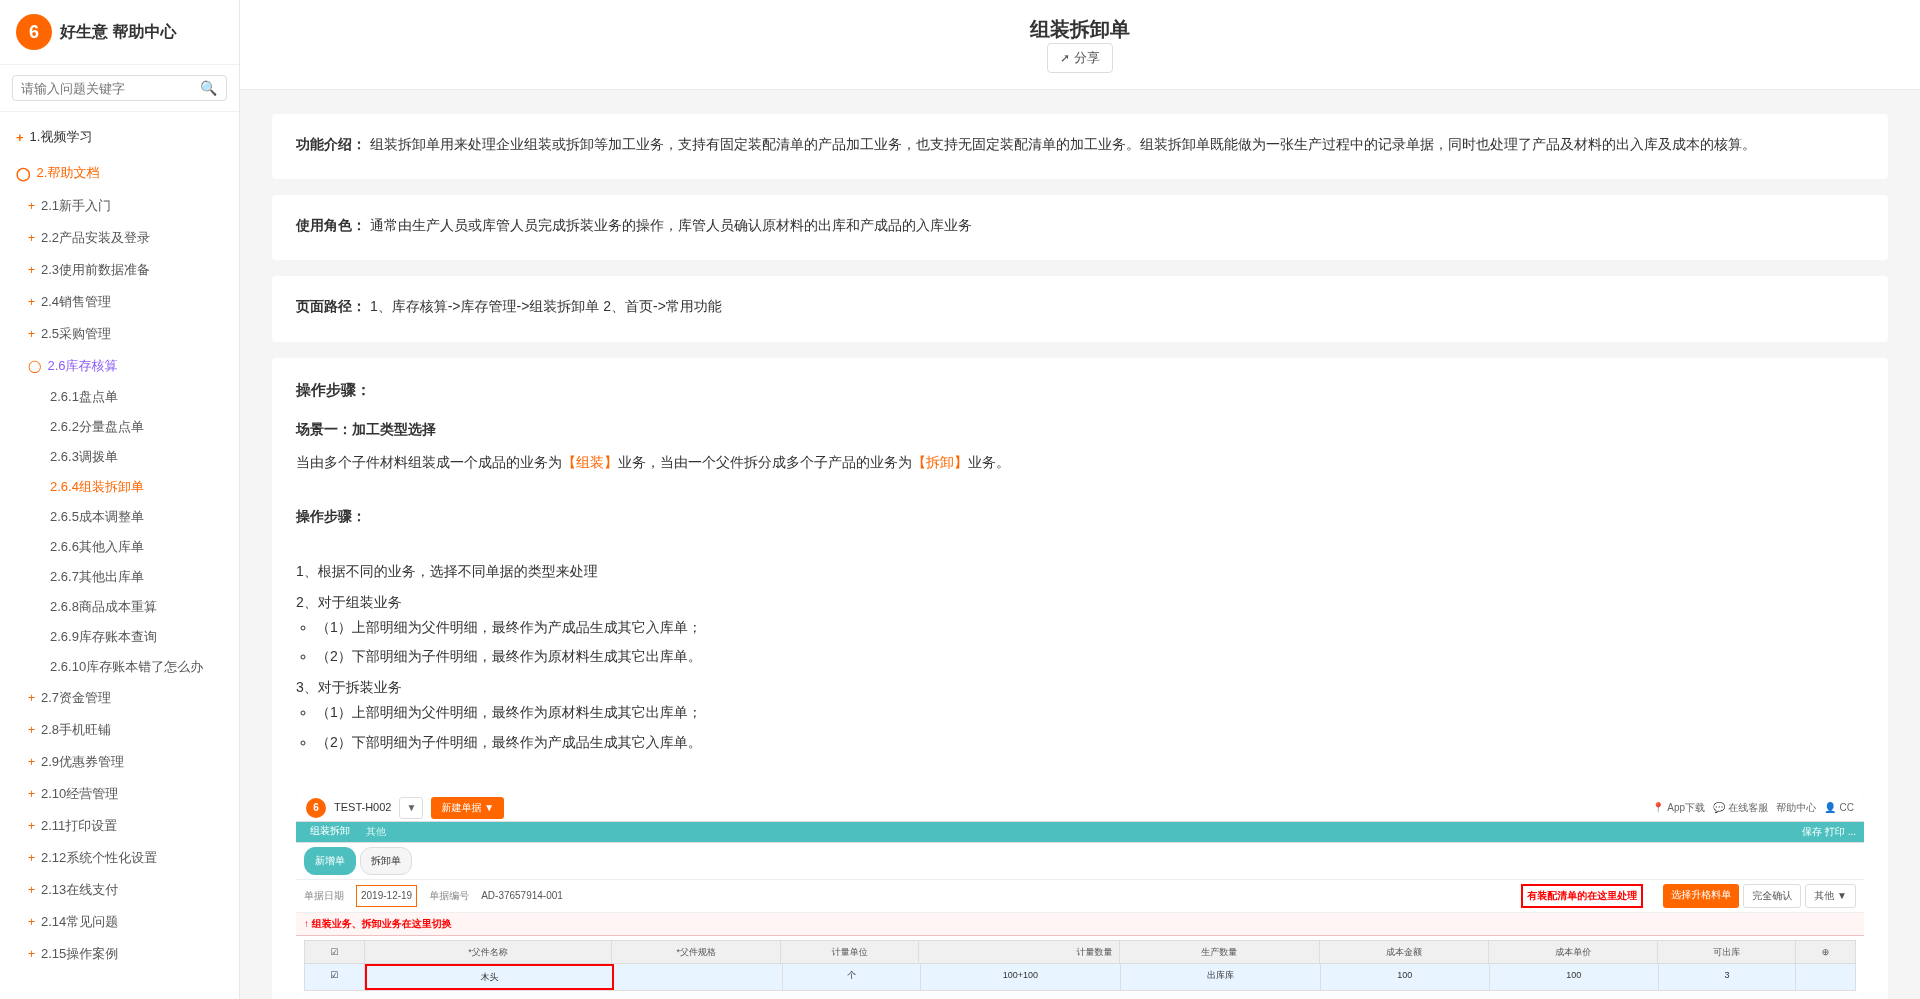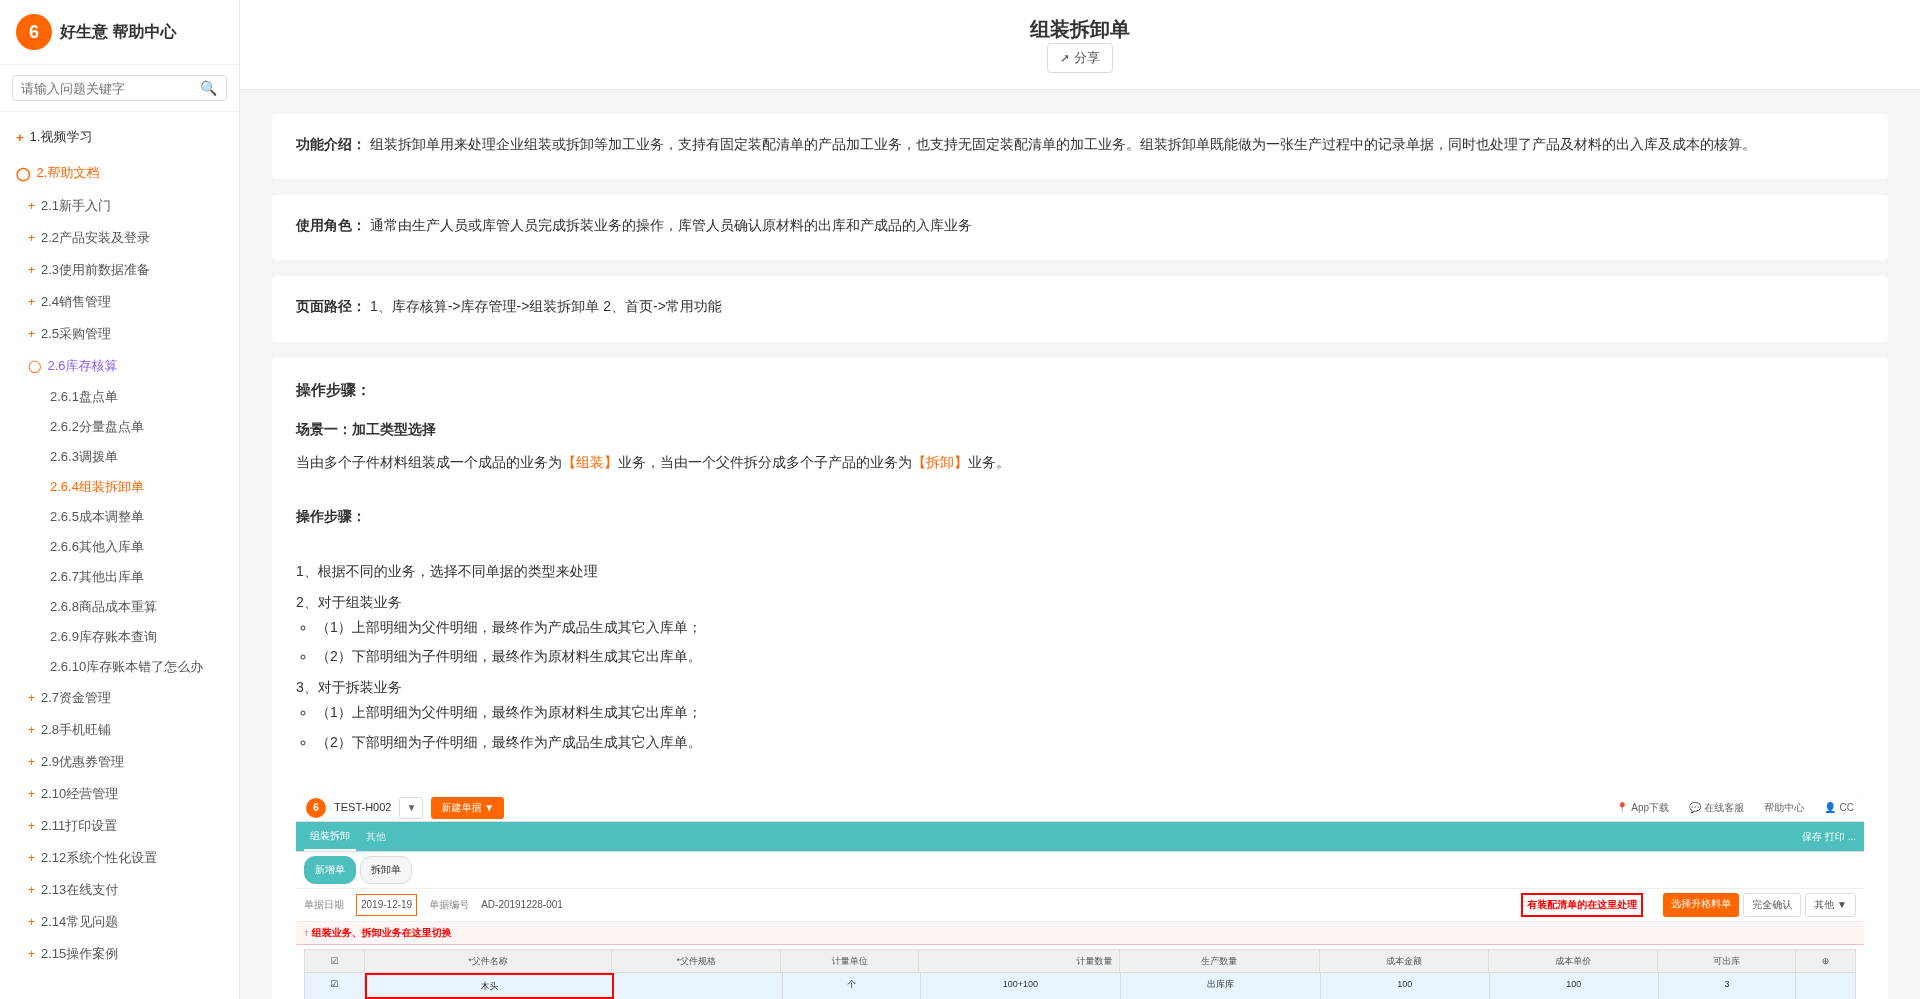--- a/index.html
+++ b/index.html
@@ -186,24 +186,24 @@
       height: 28px;
       display: flex;
       align-items: center;
       padding: 0 10px;
       border-bottom: 1px solid #ddd;
       gap: 8px;
     }
     .mock-logo { width: 20px; height: 20px; background: #f60; border-radius: 50%; display: flex; align-items: center; justify-content: center; color: #fff; font-size: 10px; font-weight: bold; }
     .mock-company { font-size: 11px; color: #333; }
     .mock-dropdown { background: #fff; border: 1px solid #ddd; border-radius: 3px; padding: 1px 6px; font-size: 10px; color: #666; }
-    .mock-icons { margin-left: auto; display: flex; gap: 20px; font-size: 10px; color: #666; }
+    .mock-icons { margin-left: auto; display: flex; gap: 8px; font-size: 10px; color: #666; }
     .mock-subnav {
       background: #fff;
-      height: 30px;
+      height: 21px;
       display: flex;
       align-items: center;
       padding: 0 8px;
       border-bottom: 1px solid #ddd;
       gap: 4px;
     }
     .mock-tab { padding: 4px 10px; border-radius: 11px; font-size: 10px; color: #333; background: #f5f5f5; border: 1px solid #ddd; cursor: pointer; }
     .mock-tab.active { background: #4dbfbf; color: #fff; border-color: #4dbfbf; }
     .mock-info-row {
       background: #fff;
@@ -450,21 +450,21 @@
           <div style="background:#fff;padding:4px 8px;display:flex;gap:4px;align-items:center;border-bottom:1px solid #eee;">
             <span class="mock-tab active">新增单</span>
             <span class="mock-tab">拆卸单</span>
 
           </div>
 
           <div class="mock-info-row">
             <span class="label">单据日期</span>
             <span style="border:1px solid #f60;padding:1px 4px;">2019-12-19</span>
             <span class="label">单据编号</span>
-            <span>AD-20191228-001</span>
+            <span>AD-37657914-001</span>
 
             <span style="flex:1;"></span>
             <span style="color:red;font-size:10px;font-weight:bold;border:2px solid red;padding:1px 4px;">有装配清单的在这里处理</span>
             <span style="margin-left:8px;display:flex;gap:4px;">
               <span style="background:#f60;color:#fff;padding:2px 8px;border-radius:3px;font-size:10px;cursor:pointer;">选择升格料单</span>
               <span style="background:#fff;border:1px solid #ddd;padding:2px 8px;border-radius:3px;font-size:10px;cursor:pointer;">完全确认</span>
               <span style="background:#fff;border:1px solid #ddd;padding:2px 8px;border-radius:3px;font-size:10px;cursor:pointer;">其他 ▼</span>
             </span>
           </div>
 

